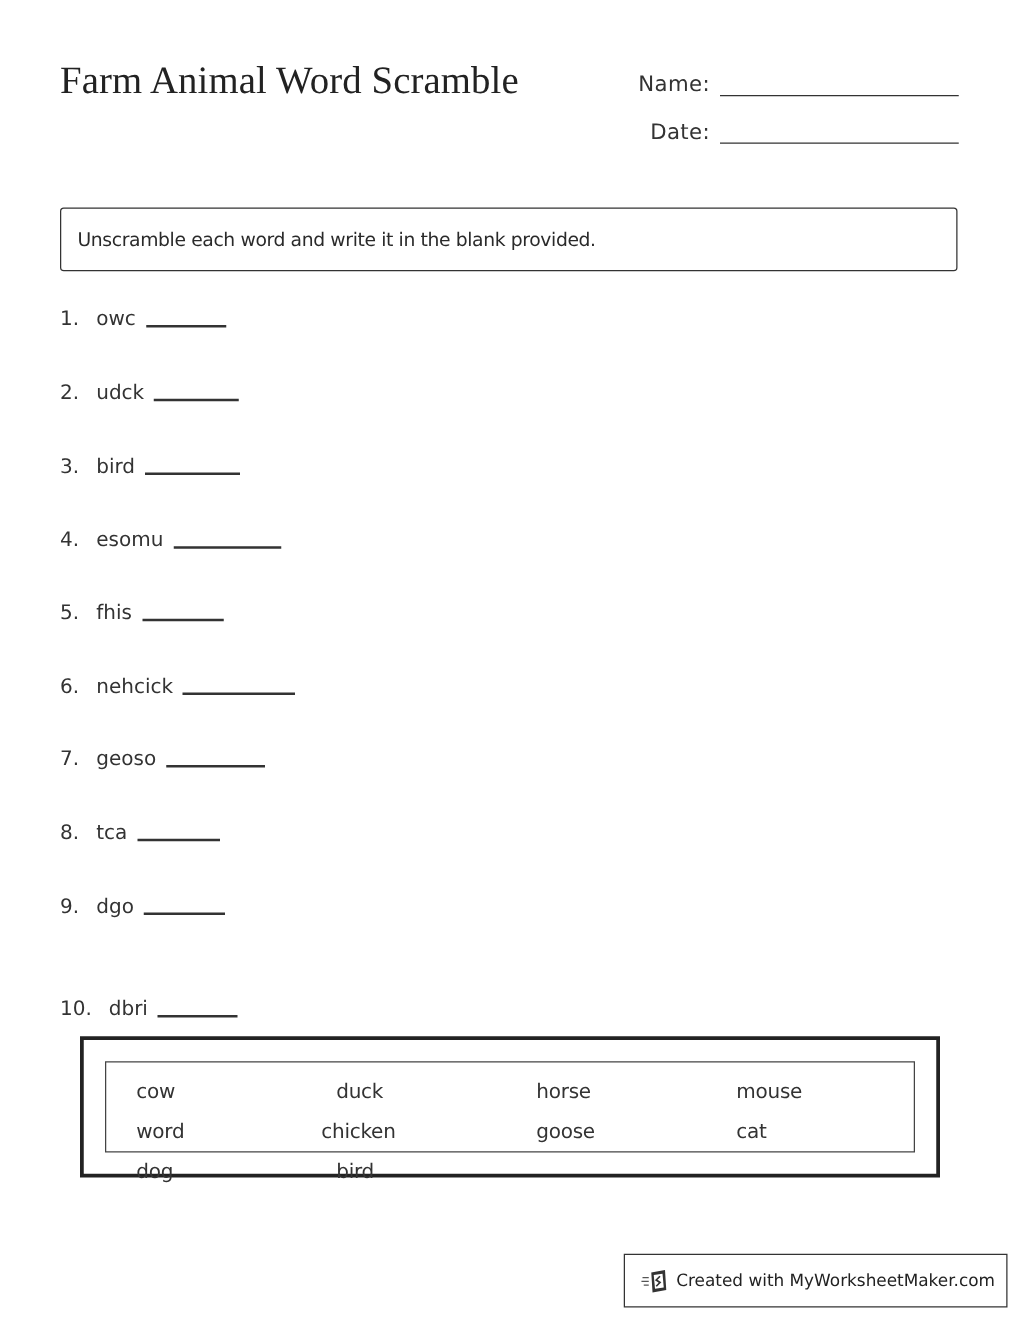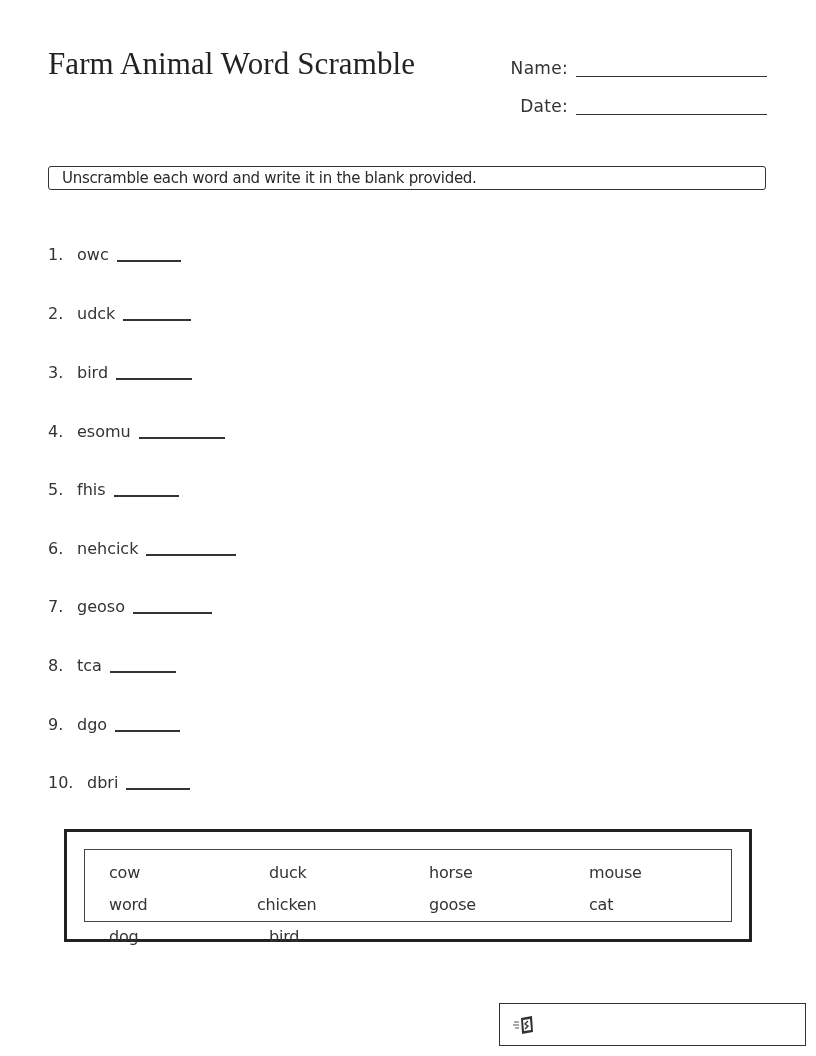--- a/index.html
+++ b/index.html
@@ -4,21 +4,21 @@
 <style>
   html, body { margin: 0; padding: 0; background: #ffffff; }
   body { width: 816px; height: 1056px; position: relative; overflow: hidden;
          font-family: "DejaVu Sans", "Liberation Sans", sans-serif; color: #2a2a2a; }
   .title { position: absolute; left: 48px; top: 46px; font-size: 31px; letter-spacing: 0.1px; color: #222; white-space: nowrap; font-family: Liberation Serif, serif; }
   .field { position: absolute; display: flex; align-items: flex-end; }
   .field .lbl { font-size: 17px; color: #333; text-align: right; width: 68px; margin-right: 8px; letter-spacing: 0.3px; }
   .field .line { width: 191px; border-bottom: 1.5px solid #333; height: 0; margin-bottom: 1px; }
   .field-name { left: 500px; top: 52px; height: 26px; justify-content: space-between; }
   .field-date { left: 500px; top: 90px; height: 26px; }
-  .instructions { position: absolute; left: 48px; top: 166px; width: 718px; height: 24px; box-sizing: border-box;
+  .instructions { position: absolute; left: 48px; top: 166px; width: 718px; height: 51px; box-sizing: border-box;
                   border: 1.5px solid #333; border-radius: 3px; padding: 0 13px; display: flex; align-items: center;
                   font-size: 15px; color: #2a2a2a; letter-spacing: -0.3px; }
   .q { position: absolute; left: 48px; display: flex; align-items: baseline; font-size: 16px; color: #333; }
   .q .num { display: inline-block; width: 29px; }
   .q .num.wide { width: 37px; }
   .q .word { margin-right: 8px; }
   .q .blank { display: inline-block; border-bottom: 2px solid #333; height: 0; position: relative; top: 2px; }
   .bank { position: absolute; left: 64px; top: 829px; width: 688px; height: 113px; box-sizing: border-box;
           border: 3px solid #222; padding: 17px; }
   .bank-inner { width: 100%; height: 100%; box-sizing: border-box; border: 1px solid #444; position: relative; }
@@ -86,21 +86,21 @@
     <div class="q" style="top:656px">
       <span class="num">8.</span>
       <span class="word">tca</span>
       <span class="blank" style="width:66px"></span>
     </div>
     <div class="q" style="top:715px">
       <span class="num">9.</span>
       <span class="word">dgo</span>
       <span class="blank" style="width:65px"></span>
     </div>
-    <div class="q" style="top:773px">
+    <div class="q" style="top:797px">
       <span class="num wide">10.</span>
       <span class="word" style="margin-left:2px">dbri</span>
       <span class="blank" style="width:64px"></span>
     </div>
   </div>
 
   <div class="bank">
     <div class="bank-inner">
       <span class="bank-word" style="left:24px;top:13px">cow</span>
       <span class="bank-word" style="left:184px;top:13px">duck</span>
@@ -119,15 +119,16 @@
     <span class="logo">
       <svg width="22" height="20" viewBox="0 0 22 20">
         <line x1="1" y1="7" x2="6" y2="7" stroke="#555" stroke-width="1"></line>
         <line x1="0" y1="10" x2="6" y2="10" stroke="#555" stroke-width="1"></line>
         <line x1="2" y1="13" x2="6" y2="13" stroke="#555" stroke-width="1"></line>
         <polygon points="8,3 19,1 20,17 9,19" fill="#333"></polygon>
         <polygon points="10,5 17,4 18,15 11,16" fill="#fff"></polygon>
         <path d="M15,6 L12,9 L15,11 L12,14" stroke="#333" stroke-width="1.4" fill="none"></path>
       </svg>
     </span>
+    <span>Created with MyWorksheetMaker.com</span>
   </div>
 
 </div>
 
 </body></html>

